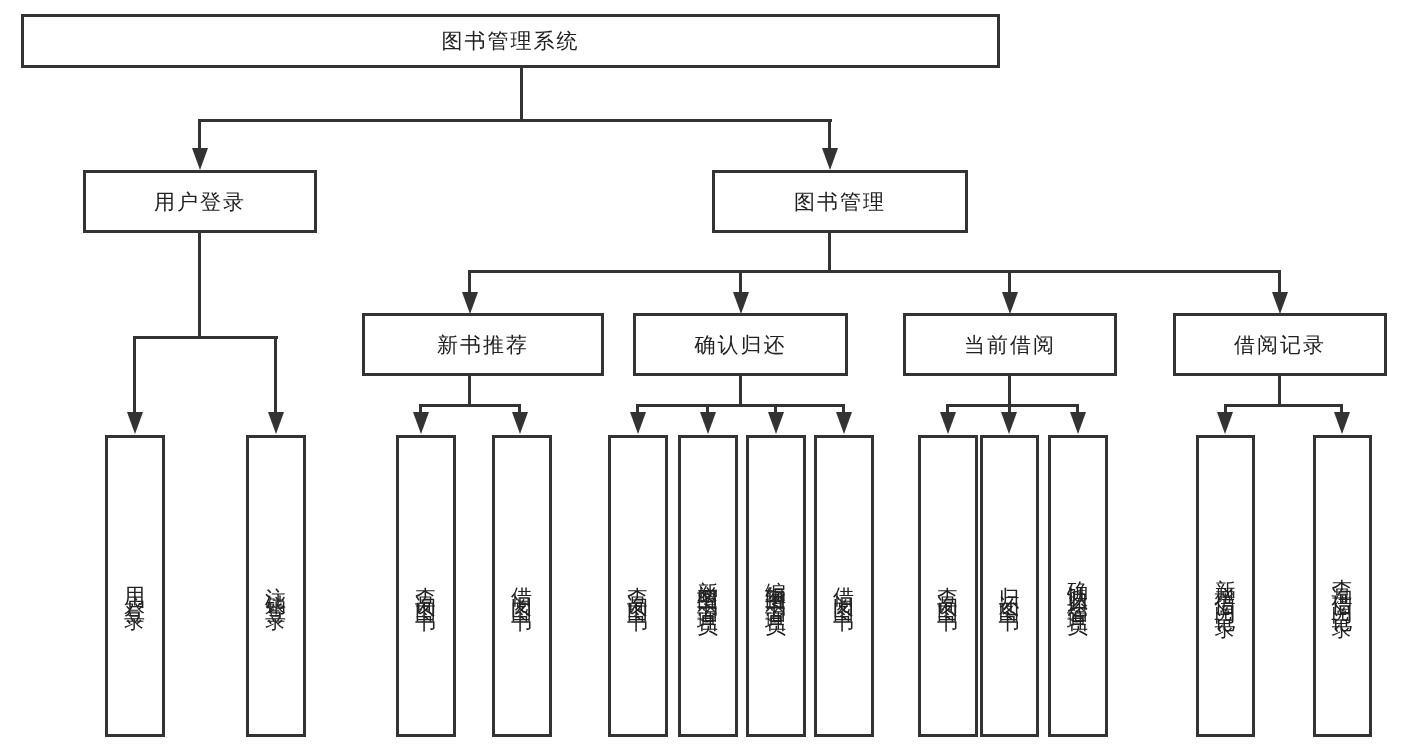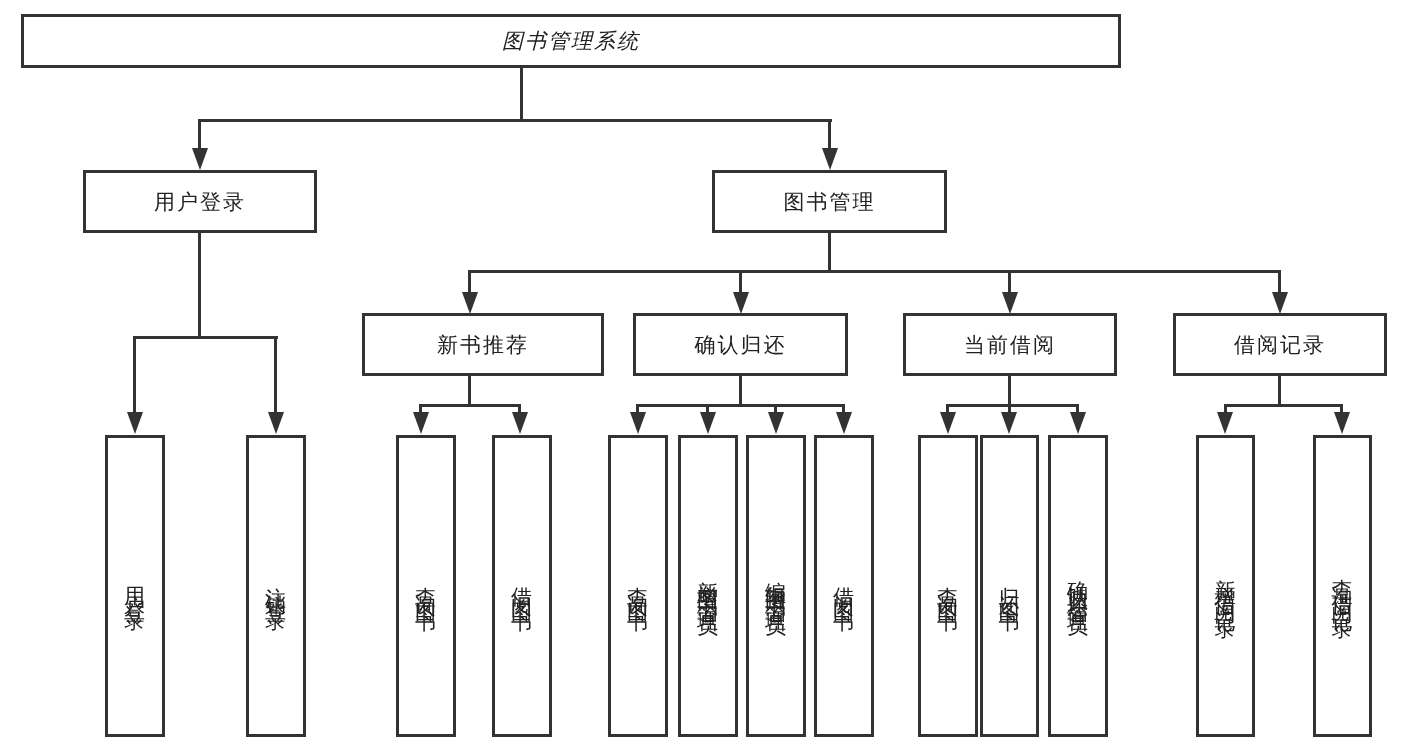--- a/index.html
+++ b/index.html
@@ -48,31 +48,31 @@
     mix-blend-mode: multiply;
     z-index: 20;
     white-space: nowrap;
   }
 </style>
 </head>
 <body>
 
 <div id="diagram">
 
-  <div class="node" style="left:21px; top:14px; width:1100px; height:54px;font-style:italic;">图书管理系统</div>
+  <div class="node" style="left:21px; top:14px; width:979px; height:54px;">图书管理系统</div>
 
   <div class="vline" style="left:520px; top:68px; height:54px;"></div>
   <div class="hline" style="left:198px; top:119px; width:634px;"></div>
   <div class="vline" style="left:198px; top:119px; height:31px;"></div>
   <div class="vline" style="left:828px; top:119px; height:31px;"></div>
   <div class="arrow" style="left:192px; top:148px;"></div>
   <div class="arrow" style="left:822px; top:148px;"></div>
 
   <div class="node" style="left:83px; top:170px; width:234px; height:63px;">用户登录</div>
-  <div class="node" style="left:712px; top:170px; width:235px; height:63px;">图书管理</div>
+  <div class="node" style="left:712px; top:170px; width:256px; height:63px;">图书管理</div>
 
   <div class="vline" style="left:198px; top:233px; height:106px;"></div>
   <div class="hline" style="left:133px; top:336px; width:145px;"></div>
   <div class="vline" style="left:133px; top:336px; height:78px;"></div>
   <div class="vline" style="left:274px; top:336px; height:78px;"></div>
   <div class="arrow" style="left:127px; top:412px;"></div>
   <div class="arrow" style="left:268px; top:412px;"></div>
 
   <div class="vline" style="left:828px; top:233px; height:40px;"></div>
   <div class="hline" style="left:468px; top:270px; width:813px;"></div>

